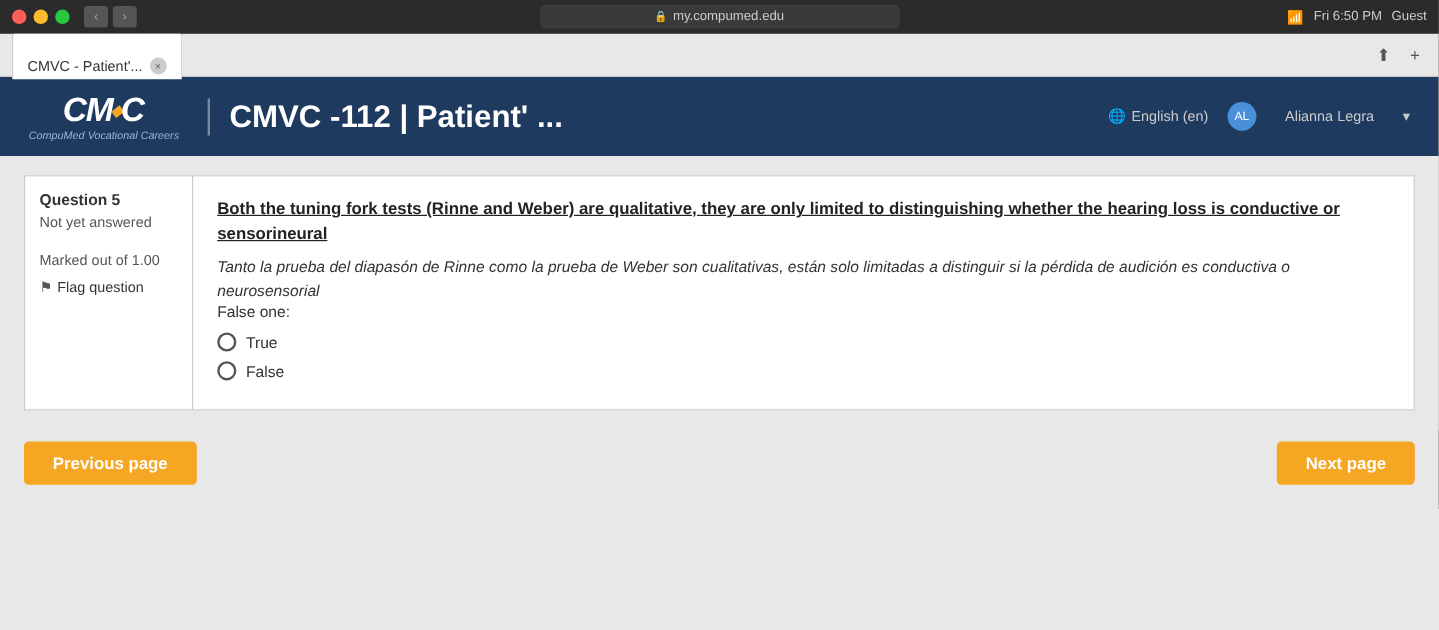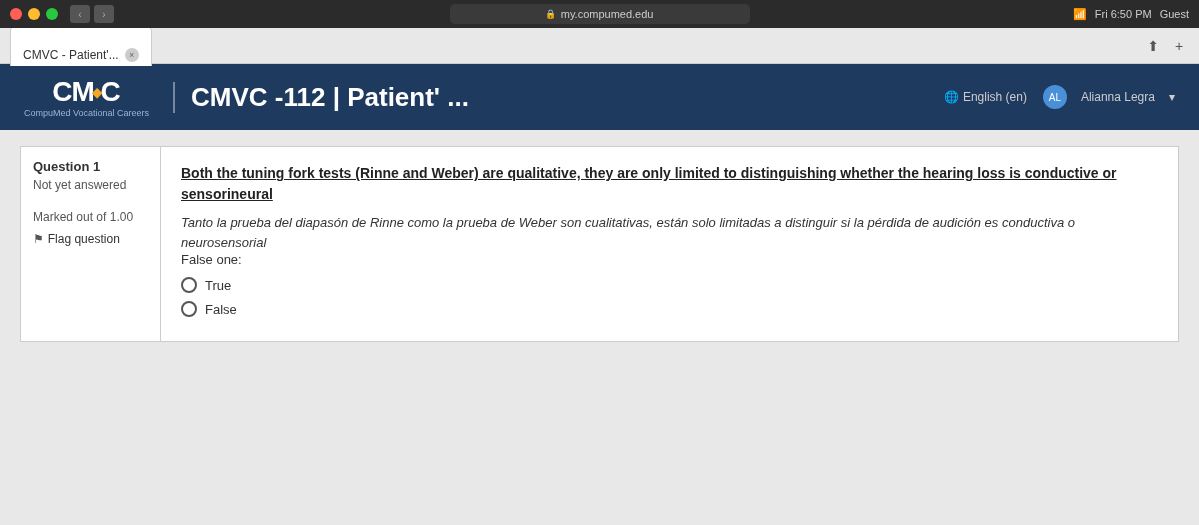--- a/index.html
+++ b/index.html
@@ -191,21 +191,21 @@
       display: flex;
       align-items: center;
       gap: 4px;
       cursor: pointer;
     }
     .user-btn {
       color: #ccc;
       font-size: 12px;
       display: flex;
       align-items: center;
-      gap: 14px;
+      gap: 24px;
       cursor: pointer;
     }
     .user-avatar {
       width: 24px;
       height: 24px;
       border-radius: 50%;
       background: #4a90d9;
       display: flex;
       align-items: center;
       justify-content: center;
@@ -333,20 +333,21 @@
       padding: 10px 24px;
       font-size: 14px;
       font-weight: 600;
       cursor: pointer;
     }
 
     .logo-wrapper {
       display: flex;
       flex-direction: column;
       align-items: center;
+      font-style: italic;
     }
     .logo-text-row {
       display: flex;
       align-items: center;
     }
   </style>
 </head>
 <body>
 
 <div class="macos-bar">
@@ -404,21 +405,21 @@
         <div class="user-avatar">AL</div>
         <span>Alianna Legra</span>
         <span>▾</span>
       </div>
     </div>
   </div>
 
   <div class="quiz-container">
 
     <div class="quiz-sidebar">
-      <div class="sidebar-question-num">Question 1</div>
+      <div class="sidebar-question-num">Question 5</div>
       <div class="sidebar-status">Not yet answered</div>
       <div class="sidebar-marked">
         <span>Marked out of</span>
         <span>1.00</span>
       </div>
       <div class="sidebar-flag">
         <span class="flag-icon">⚑</span>
         <span>Flag question</span>
       </div>
     </div>
@@ -431,14 +432,18 @@
         <div class="radio-circle"></div>
         <span class="option-label">True</span>
       </div>
       <div class="option-row">
         <div class="radio-circle"></div>
         <span class="option-label">False</span>
       </div>
     </div>
   </div>
 
+  <div class="nav-area">
+    <button class="prev-btn">Previous page</button>
+    <button class="next-btn">Next page</button>
+  </div>
 
 </div>
 
 </body></html>

